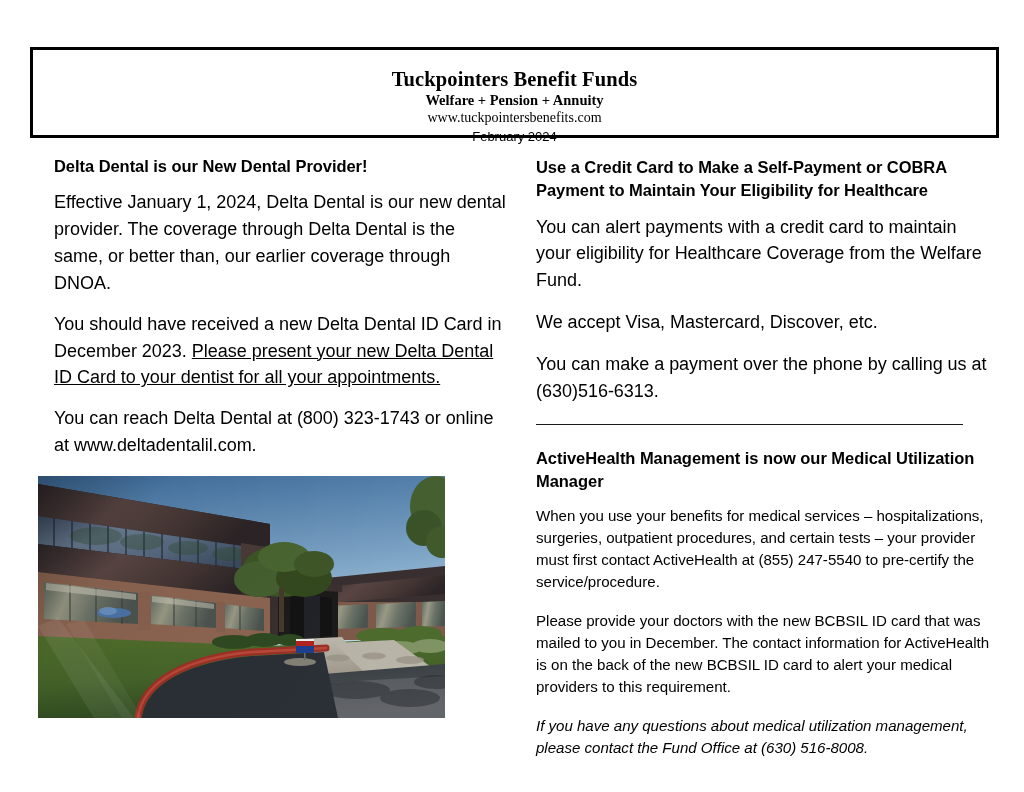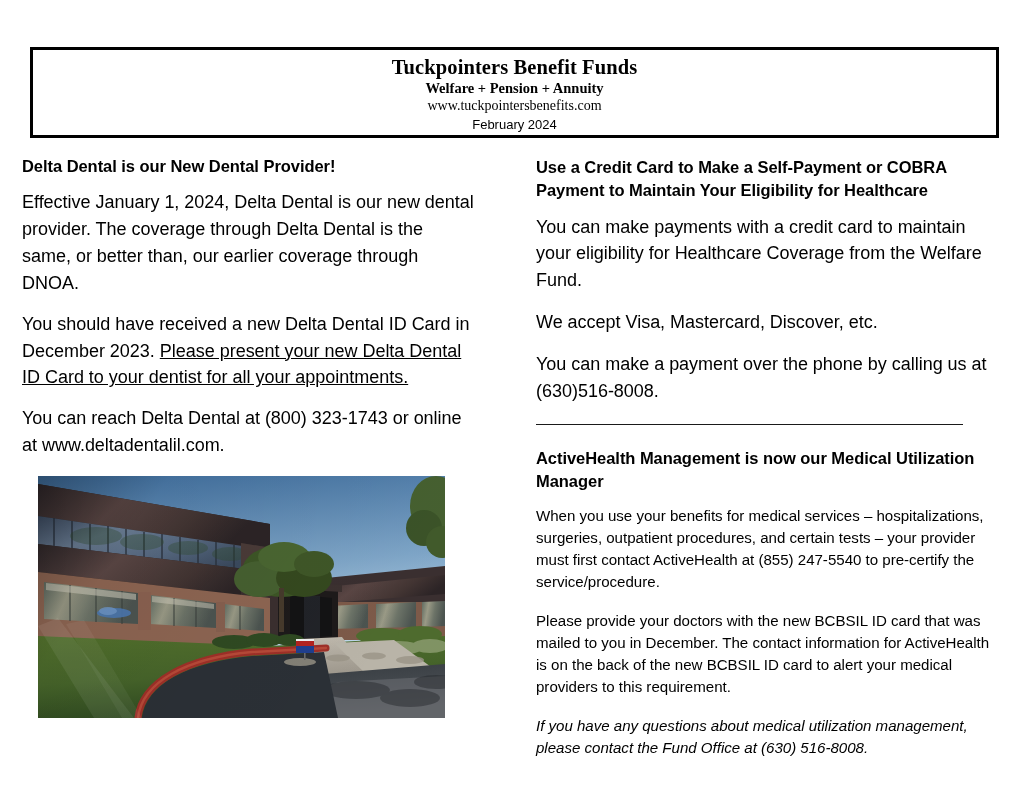--- a/index.html
+++ b/index.html
@@ -21,21 +21,21 @@
   .masthead {
     position: absolute;
     left: 30px;
     top: 47px;
     width: 969px;
     height: 91px;
     border: 3px solid #000000;
     box-sizing: border-box;
     background: #ffffff;
     text-align: center;
-    padding-top: 6px;
+    padding-top: 18px;
     box-sizing: border-box;
   }
   .masthead-title {
     font-family: "Liberation Serif", serif;
     font-weight: bold;
     font-size: 20.5px;
     line-height: 1.12;
     letter-spacing: 0.1px;
   }
   .masthead-sub {
@@ -56,21 +56,21 @@
     font-size: 13px;
     line-height: 1.35;
     margin-top: 1px;
   }
 
   
   .col {
     position: absolute;
     top: 156px;
   }
-  .col-left  { left: 22px;  width: 452px; }
+  .col-left  { left: 54px;  width: 452px; }
   .col-right { left: 536px; width: 460px; }
 
   h2.sec-head {
     margin: 0 0 12px 0;
     font-size: 16.5px;
     font-weight: bold;
     line-height: 1.3;
     letter-spacing: -0.05px;
   }
   h2.sec-head.tight { line-height: 1.38; }
@@ -317,25 +317,25 @@
     <polygon points="0,150 56,242 96,242 20,142" fill="#ffffff" opacity="0.07"></polygon>
     <polygon points="28,148 84,242 104,242 46,144" fill="#ffffff" opacity="0.05"></polygon>
   </svg>
 </div>
 
 <div class="col col-right">
 
   <div class="sec1">
     <h2 class="sec-head tight">Use a Credit Card to Make a Self-Payment or COBRA Payment to Maintain Your Eligibility for Healthcare</h2>
 
-    <p class="body">You can make payments with a credit card to maintain your eligibility for Healthcare Coverage from the Welfare Fund.</p>
+    <p class="body">You can alert payments with a credit card to maintain your eligibility for Healthcare Coverage from the Welfare Fund.</p>
 
     <p class="body">We accept Visa, Mastercard, Discover, etc.</p>
 
-    <p class="body last">You can make a payment over the phone by calling us at (630)516-8008.</p>
+    <p class="body last">You can make a payment over the phone by calling us at (630)516-6313.</p>
   </div>
 
   <hr class="divider">
 
   <div class="sec2">
     <h2 class="sec-head tight">ActiveHealth Management is now our Medical Utilization Manager</h2>
 
     <p class="body">When you use your benefits for medical services – hospitalizations, surgeries, outpatient procedures, and certain tests – your provider must first contact ActiveHealth at (855) 247-5540 to pre-certify the service/procedure.</p>
 
     <p class="body">Please provide your doctors with the new BCBSIL ID card that was mailed to you in December. The contact information for ActiveHealth is on the back of the new BCBSIL ID card to alert your medical providers to this requirement.</p>

